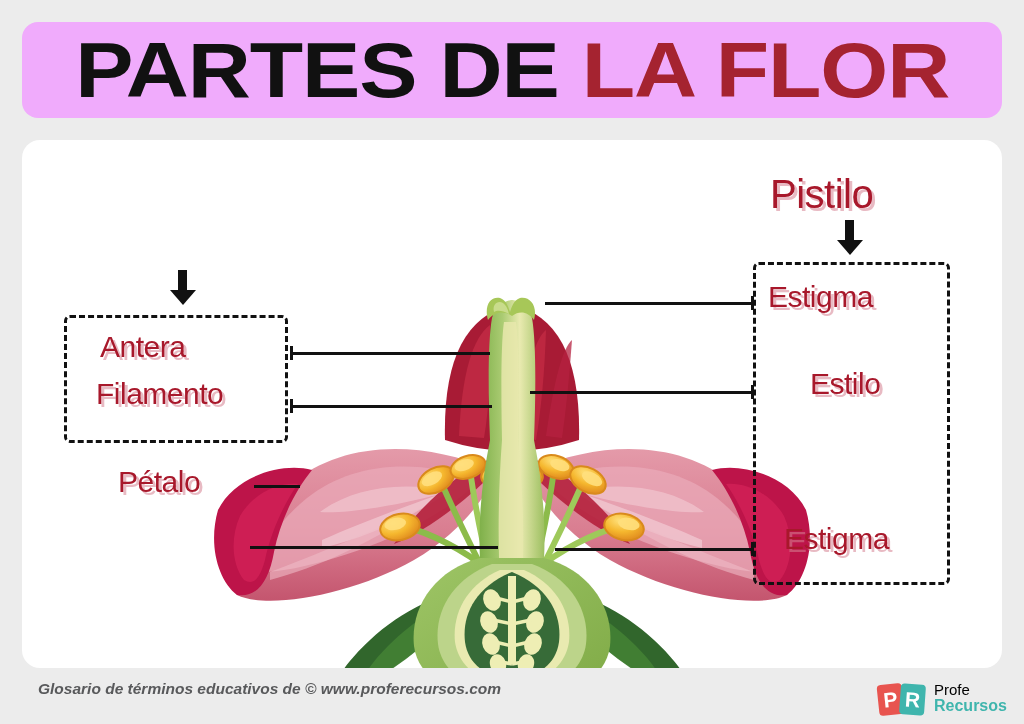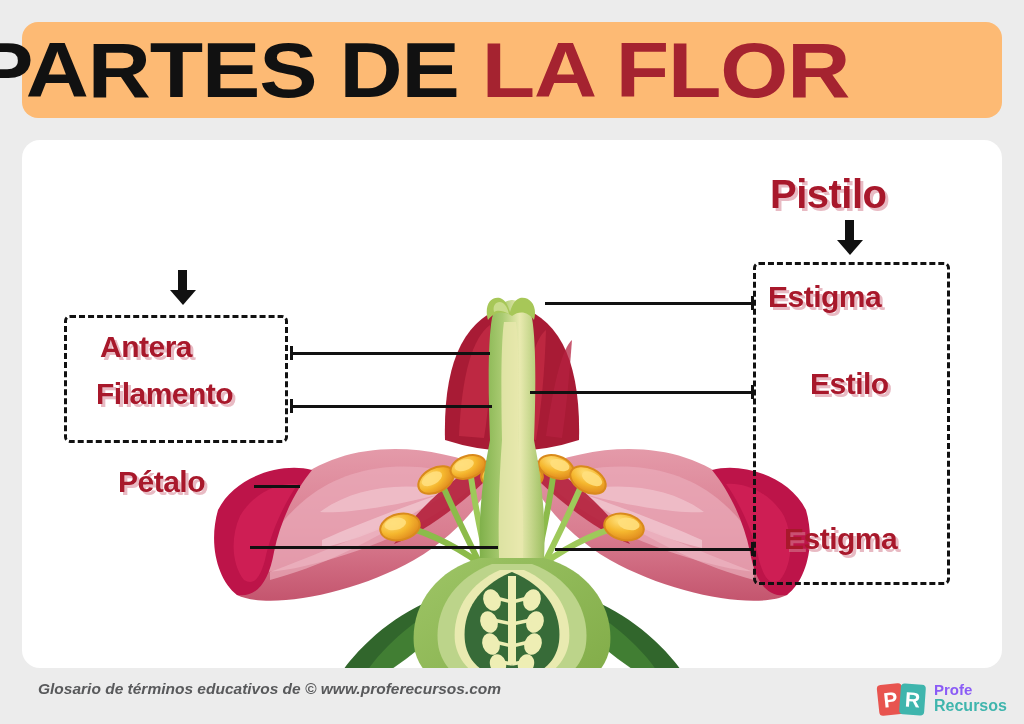--- a/index.html
+++ b/index.html
@@ -7,42 +7,42 @@
     width:1024px;height:724px;
     background:#ececec;
     font-family:"Liberation Sans", sans-serif;
     overflow:hidden;position:relative;
   }
   #root{position:absolute;inset:0;}
 
   
   .title-card{
     position:absolute;left:22px;top:22px;width:980px;height:96px;
-    background:#fdba74;border-radius:16px;
-    display:flex;align-items:center;
+    background:#f0abfc;border-radius:16px;
+    display:flex;align-items:center;justify-content:center;
   }
   .title-text{
     font-family:"Liberation Sans Narrow","Liberation Sans",sans-serif;
     font-weight:bold;font-size:78px;line-height:78px;
     letter-spacing:-1px;white-space:nowrap;
     transform:scaleX(1.12);transform-origin:center;
   }
   .t-black{color:#111111;}
   .t-red{color:#a52330;}
 
   
   .main-card{
     position:absolute;left:22px;top:140px;width:980px;height:528px;
     background:#ffffff;border-radius:18px;overflow:hidden;
   }
 
   
   .lbl{
     position:absolute;
-    font-weight:bold;
+    font-weight:normal;
     color:#a8182b;
     white-space:nowrap;
     text-shadow:3px 3px 0 rgba(214,130,145,.55);
     letter-spacing:-0.5px;
   }
   .lbl.big{font-size:40px;}
   .lbl.mid{font-size:30px;}
 
   
   .dashed{
@@ -74,21 +74,21 @@
 
   .logo{position:absolute;left:878px;top:682px;width:120px;height:36px;}
   .logo-tile{
     position:absolute;top:2px;width:25px;height:31px;border-radius:4px;
     color:#fff;font-weight:bold;font-size:21px;
     display:flex;align-items:center;justify-content:center;
   }
   .tile-p{left:0;background:#e8544f;transform:rotate(-6deg);}
   .tile-r{left:22px;background:#3fb5ad;transform:rotate(4deg);}
   .logo-words{position:absolute;left:56px;top:0;line-height:16px;}
-  .logo-profe{font-size:15px;font-weight:bold;color:#8b5cf6;display:block;}
+  .logo-profe{font-size:15px;font-weight:normal;color:#000000;display:block;}
   .logo-recursos{font-size:16px;font-weight:bold;color:#3fb5ad;display:block;}
 
   .flower-wrap{position:absolute;left:0;top:0;width:980px;height:528px;}
 </style>
 </head>
 <body>
 
 <div id="root">
 
   <div class="title-card">

